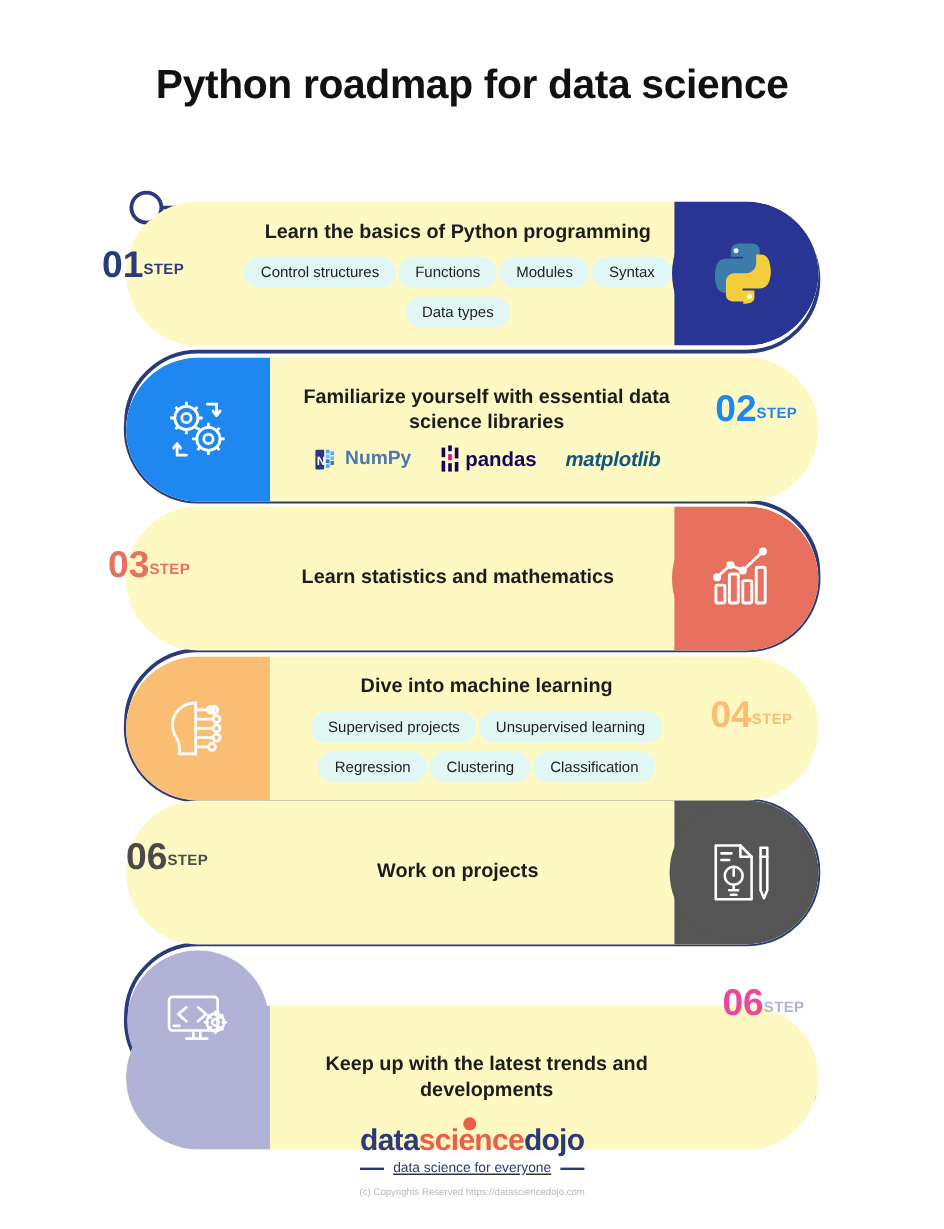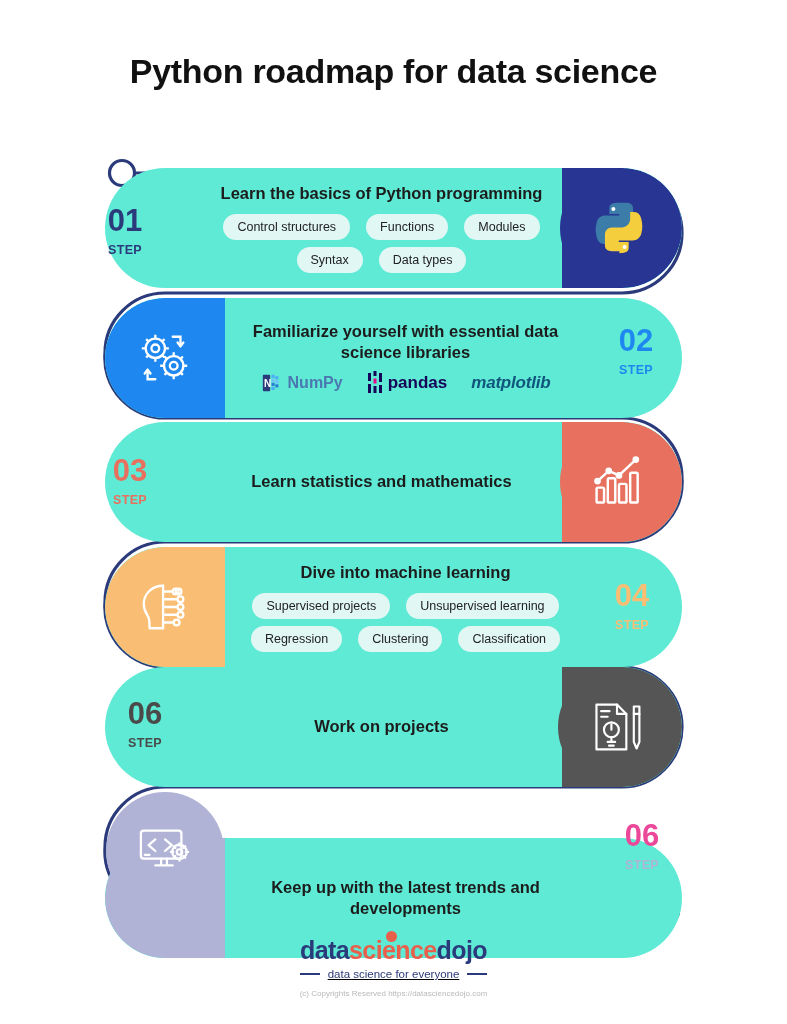--- a/index.html
+++ b/index.html
@@ -26,21 +26,21 @@
   
   .timeline-svg { position: absolute; top: 0; left: 0; width: 787px; height: 1024px; pointer-events: none; }
 
   
   .row {
     position: absolute;
     left: 105px;
     width: 577px;
     height: 120px;
     border-radius: 60px;
-    background: #5eead4;
+    background: #fef9c3;
     overflow: hidden;
   }
   .row-1 { top: 168px; }
   .row-2 { top: 298px; }
   .row-3 { top: 422px; }
   .row-4 { top: 547px; }
   .row-5 { top: 667px; }
   .row-6 { top: 838px; }
 
   
@@ -77,21 +77,21 @@
 
   .row-heading {
     font-size: 16.5px;
     font-weight: bold;
     color: #1c1c1c;
     text-align: center;
     line-height: 1.28;
     max-width: 330px;
   }
 
-  .tags { display: flex; flex-wrap: wrap; justify-content: center; gap: 7px 16px; margin-top: 9px; max-width: 400px; }
+  .tags { display: flex; flex-wrap: wrap; justify-content: center; gap: 7px 2px; margin-top: 9px; max-width: 400px; }
   .tag {
     background: #e0f7f4;
     color: #222;
     font-size: 12.5px;
     padding: 6px 14px;
     border-radius: 14px;
     white-space: nowrap;
   }
 
   .libs { display: flex; align-items: center; gap: 24px; margin-top: 8px; }
@@ -99,21 +99,21 @@
   .lib-name { font-size: 16px; font-weight: bold; }
   .numpy-name { color: #4b78b0; }
   .pandas-name { color: #150458; font-size: 17px; }
   .mpl-name { color: #11557c; font-size: 17px; font-style: italic; font-weight: bold; letter-spacing: -0.2px;}
 
   
   .stepbox {
     position: absolute;
     width: 80px;
     text-align: center;
-    display: flex; flex-direction: column; align-items: center;
+    display: flex; flex-direction: row; align-items: center;
   }
   .stepnum { font-size: 31px; font-weight: bold; line-height: 1; }
   .steplbl { font-size: 12.5px; font-weight: bold; margin-top: 7px; letter-spacing: 0.3px; }
 
   
   .footer { position: absolute; left: 0; width: 787px; top: 936px; text-align: center; }
   .logo-word { font-size: 25px; font-weight: bold; letter-spacing: -0.6px; position: relative; display:inline-block;}
   .lg-navy { color: #2b3a7a; }
   .lg-red { color: #e8604c; }
   .logo-dot { position:absolute; width:11px; height:11px; border-radius:50%; background:#e8604c; top:-5px; left:86px;}

